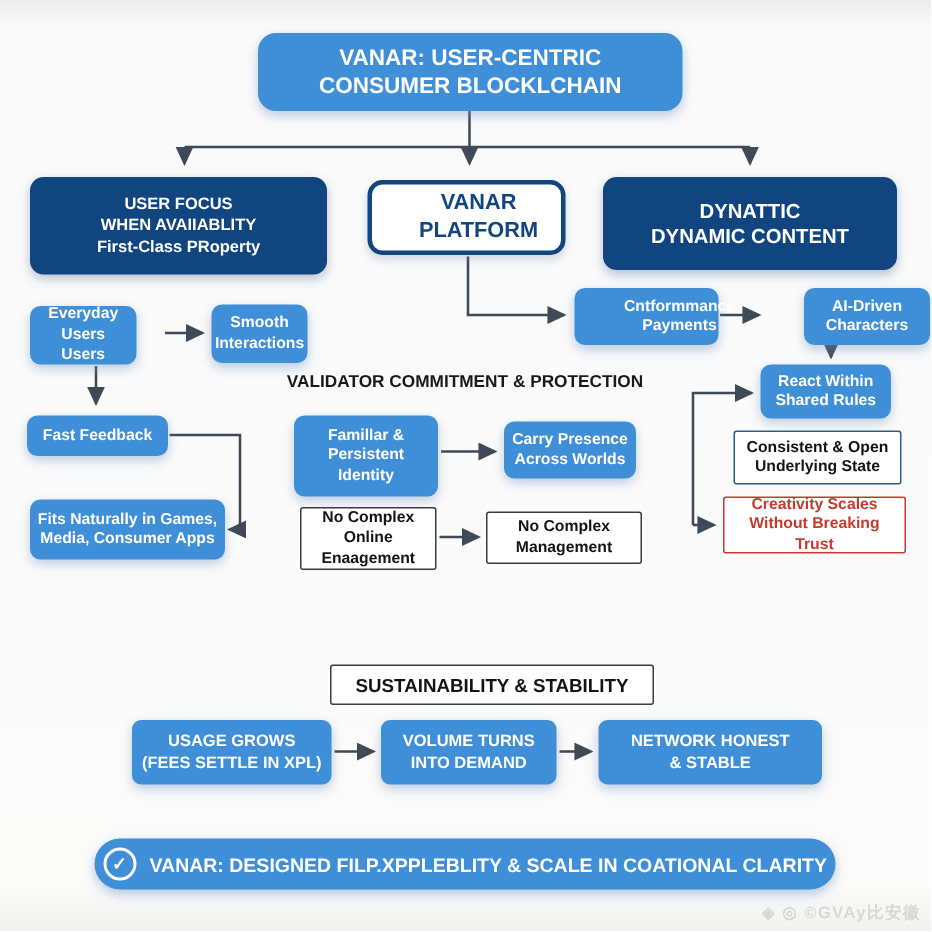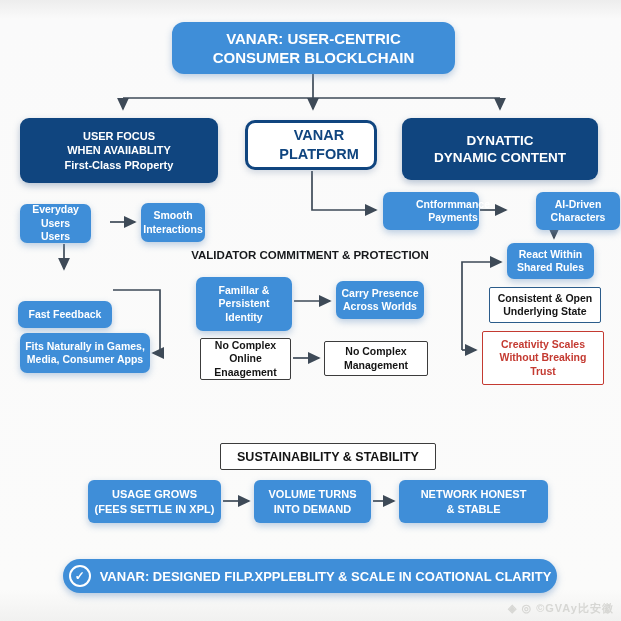--- a/index.html
+++ b/index.html
@@ -98,21 +98,21 @@
 
   <div class="node box-navy" style="left:402px;top:118px;width:196px;height:62px;font-size:13.5px;">DYNATTIC
 DYNAMIC CONTENT</div>
 
   <div class="node box-blue" style="left:20px;top:204px;width:71px;height:39px;font-size:10.5px;">Everyday Users
 Users</div>
 
   <div class="node box-blue" style="left:141px;top:203px;width:64px;height:39px;font-size:10.5px;">Smooth
 Interactions</div>
 
-  <div class="node box-blue" style="left:18px;top:277px;width:94px;height:27px;font-size:10.5px;margin-top:24px;">Fast Feedback</div>
+  <div class="node box-blue" style="left:18px;top:277px;width:94px;height:27px;font-size:10.5px;">Fast Feedback</div>
 
   <div class="node box-blue" style="left:20px;top:333px;width:130px;height:40px;font-size:10.5px;">Fits Naturally in Games,
 Media, Consumer Apps</div>
 
   <div class="section-title" style="left:185px;top:249px;width:250px;font-size:11.5px;">VALIDATOR COMMITMENT &amp; PROTECTION</div>
 
   <div class="node box-blue" style="left:196px;top:277px;width:96px;height:54px;font-size:10.5px;">Famillar &amp;
 Persistent
 Identity</div>
 
@@ -131,21 +131,21 @@
 
   <div class="node box-blue" style="left:512px;top:192px;width:84px;height:38px;font-size:10.5px;margin-left:24px;">AI-Driven
 Characters</div>
 
   <div class="node box-blue" style="left:507px;top:243px;width:87px;height:36px;font-size:10.5px;">React Within
 Shared Rules</div>
 
   <div class="node box-outline-bluethin" style="left:489px;top:287px;width:112px;height:36px;font-size:10.5px;">Consistent &amp; Open
 Underlying State</div>
 
-  <div class="node box-outline-red" style="left:482px;top:331px;width:122px;height:54px;font-size:10.5px;text-align:center;">Creativity Scales
+  <div class="node box-outline-red" style="left:482px;top:331px;width:122px;height:38px;font-size:10.5px;text-align:center;">Creativity Scales
 Without Breaking Trust</div>
 
   <div class="node box-outline-dark" style="left:203px;top:443px;width:216px;height:27px;font-size:12.5px;white-space:nowrap;margin-left:17px;">SUSTAINABILITY &amp; STABILITY</div>
 
   <div class="node box-blue" style="left:88px;top:480px;width:133px;height:43px;font-size:11px;border-radius:6px;">USAGE GROWS
 (FEES SETTLE IN XPL)</div>
 
   <div class="node box-blue" style="left:254px;top:480px;width:117px;height:43px;font-size:11px;border-radius:6px;">VOLUME TURNS
 INTO DEMAND</div>
 

